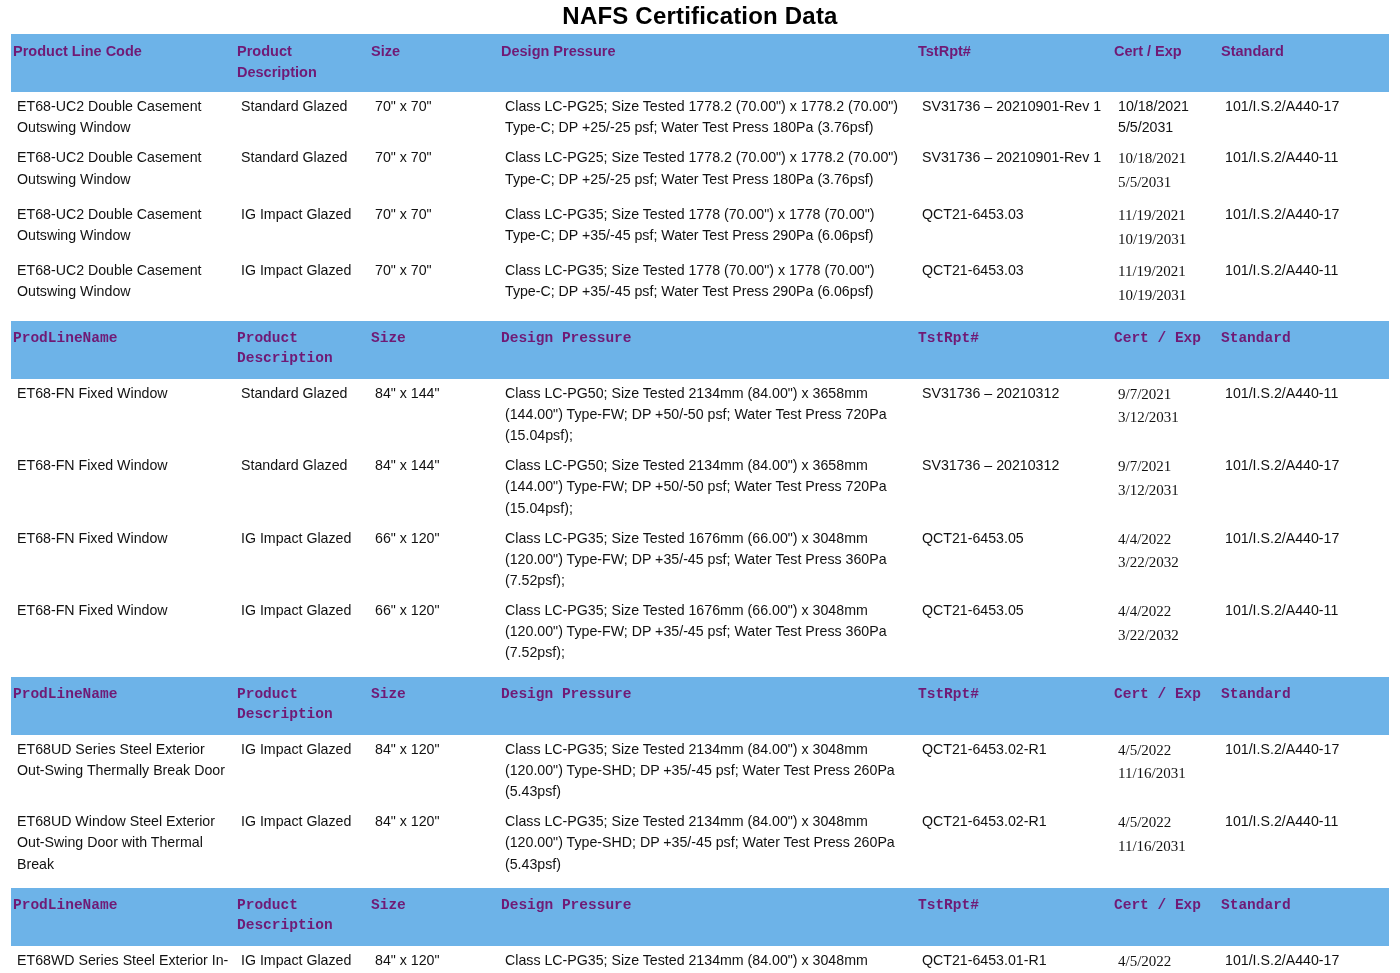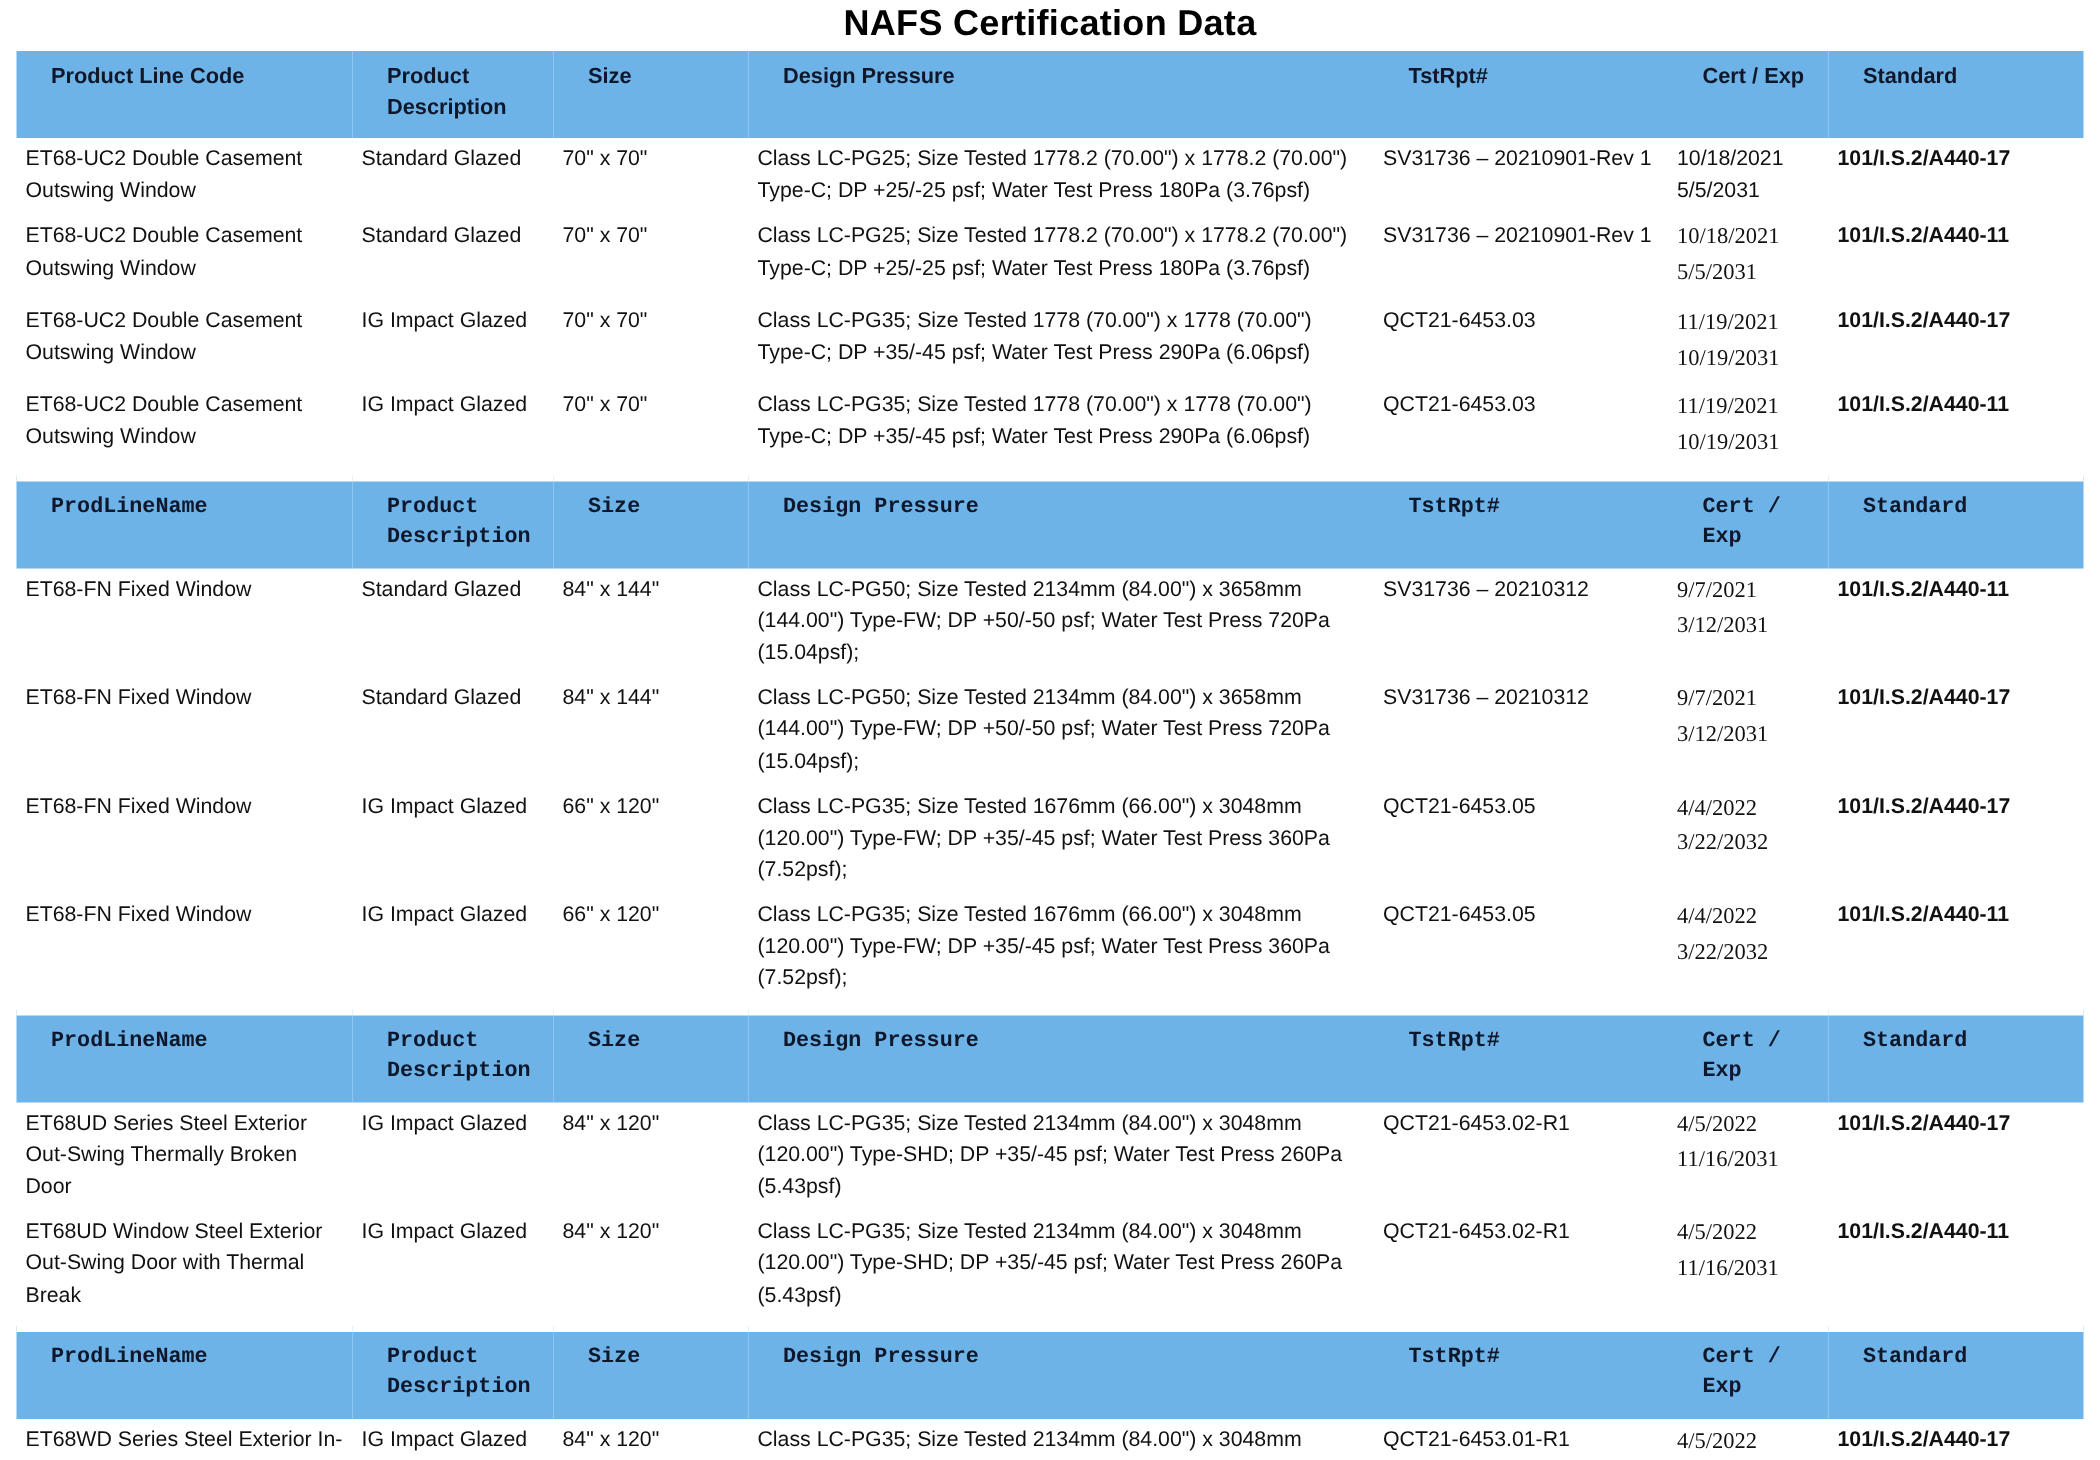--- a/index.html
+++ b/index.html
@@ -38,26 +38,26 @@
   table.nafs col.c-prod   { width: 224px; }
   table.nafs col.c-desc   { width: 134px; }
   table.nafs col.c-size   { width: 130px; }
   table.nafs col.c-press  { width: 417px; }
   table.nafs col.c-tst    { width: 196px; }
   table.nafs col.c-cert   { width: 107px; }
   table.nafs col.c-std    { width: 170px; }
 
   tr.hdr > th {
     background: #6DB3E8;
-    color: #0f172a;
+    color: #701a75;
     font-weight: bold;
     font-size: 14.5px;
     text-align: left;
     vertical-align: top;
-    padding: 7px 6px 10px 23px;
+    padding: 7px 6px 10px 2px;
     line-height: 1.42;
     border: none;
   }
   tr.hdr.with-gap > th {
     border-top: 8px solid #ffffff;
     font-family: Liberation Mono, monospace;
   }
   tr.hdr > th .two-line {
     display: block;
   }
@@ -75,21 +75,20 @@
     line-height: 1.58;
     white-space: pre-line;
   }
   tr.data.first-cert > td.cert {
     font-family: "Liberation Sans", sans-serif;
     font-size: 14.2px;
     line-height: 1.49;
   }
   tr.data > td.std {
     white-space: nowrap;
-    font-weight: bold;
   }
   tr.data > td.tst {
     white-space: nowrap;
   }
 </style>
 </head>
 <body>
 
 <div class="page">
 
@@ -216,21 +215,21 @@
             <span class="two-line">Product</span>
             <span class="two-line">Description</span>
           </th>
           <th>Size</th>
           <th>Design Pressure</th>
           <th>TstRpt#</th>
           <th>Cert / Exp</th>
           <th>Standard</th>
         </tr>
         <tr class="data">
-          <td class="prod">ET68UD Series Steel Exterior Out-Swing Thermally Broken Door</td>
+          <td class="prod">ET68UD Series Steel Exterior Out-Swing Thermally Break Door</td>
           <td class="desc">IG Impact Glazed</td>
           <td class="size">84" x 120"</td>
           <td class="press">Class LC-PG35; Size Tested 2134mm (84.00") x 3048mm (120.00") Type-SHD; DP +35/-45 psf; Water Test Press 260Pa (5.43psf)</td>
           <td class="tst">QCT21-6453.02-R1</td>
           <td class="cert">4/5/2022
 11/16/2031</td>
           <td class="std">101/I.S.2/A440-17</td>
         </tr>
         <tr class="data">
           <td class="prod">ET68UD Window Steel Exterior Out-Swing Door with Thermal Break</td>

